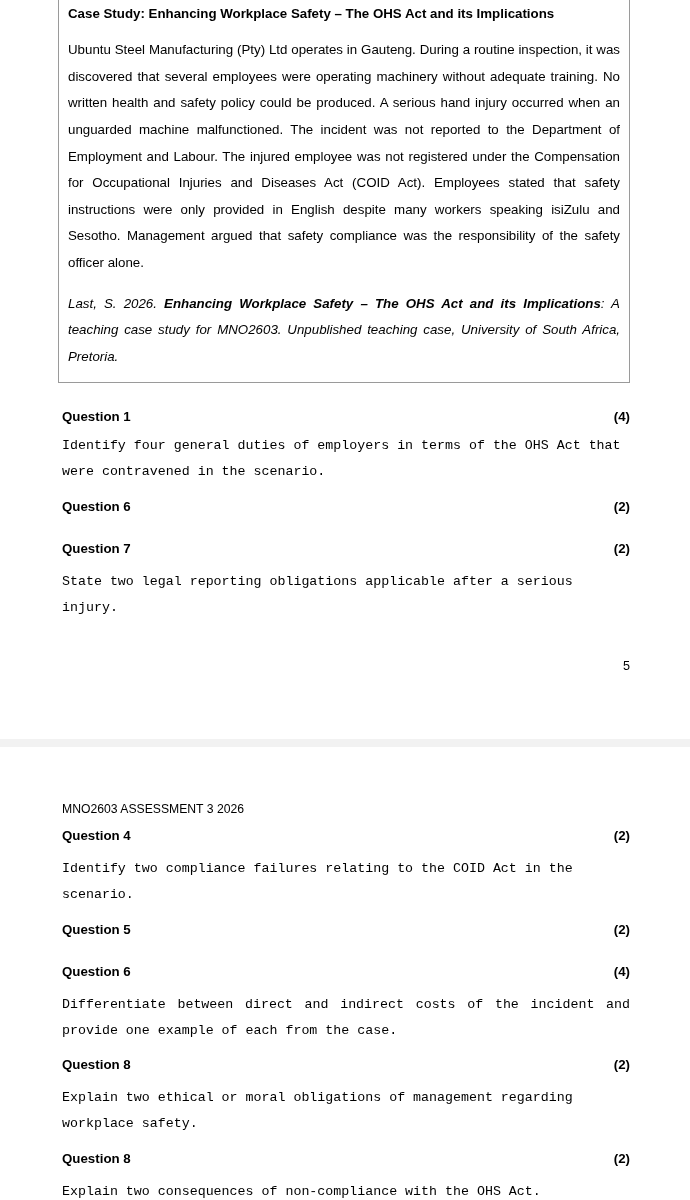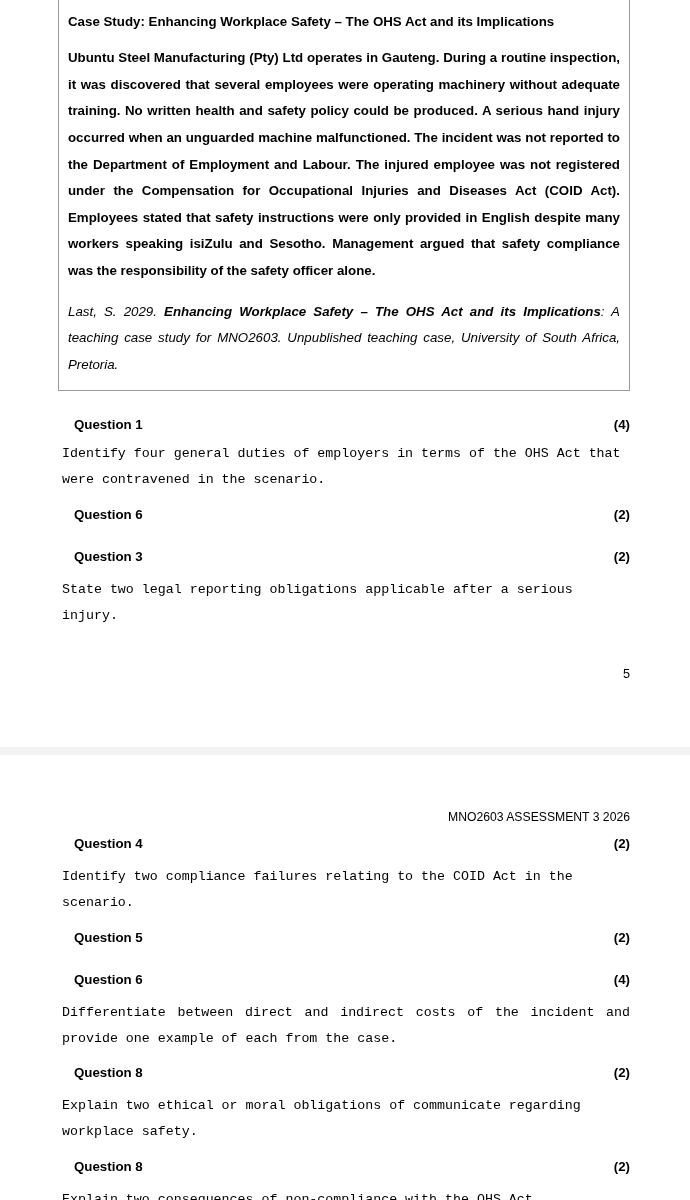--- a/index.html
+++ b/index.html
@@ -37,50 +37,48 @@
     border-top: none;
     margin-left: 58px;
     margin-right: 60px;
     padding: 0 9px 12px 9px;
     box-sizing: border-box;
   }
   .case-title {
     font-weight: bold;
     font-size: 13.3px;
     line-height: 1.45;
-    padding-top: 12px;
+    padding-top: 4px;
     margin: 0 0 14px 0;
   }
   .case-para {
     font-size: 13.3px;
     line-height: 2.0;
     text-align: justify;
     margin: 0 0 14px 0;
-    font-weight: bold;
   }
   .case-citation {
     font-size: 13.3px;
     line-height: 2.0;
     text-align: justify;
     font-style: italic;
     margin: 0;
   }
   .case-citation b {
     font-weight: bold;
   }
 
   
   .q-head {
     display: flex;
     justify-content: space-between;
     align-items: flex-start;
     font-weight: bold;
     font-size: 13.3px;
     line-height: 1.5;
-    margin-left: 12px;
   }
   .q-body {
     font-size: 13.3px;
     line-height: 1.95;
     margin: 0;
     font-family: Liberation Mono, monospace;
   }
   .q-body.justify {
     text-align: justify;
   }
@@ -93,36 +91,36 @@
   .sp-8  { height: 8px; }
   .sp-6  { height: 6px; }
 
   .page-number {
     font-size: 12.6px;
     text-align: right;
     font-weight: normal;
   }
   .running-head {
     font-size: 12.2px;
-    text-align: right;
+    text-align: left;
     line-height: 1.4;
   }
 </style>
 </head>
 <body>
 
 <div class="doc">
 
   <div class="page">
 
     <div class="case-box">
       <div class="case-title">Case Study: Enhancing Workplace Safety – The OHS Act and its Implications</div>
       <div class="case-para">Ubuntu Steel Manufacturing (Pty) Ltd operates in Gauteng. During a routine inspection, it was discovered that several employees were operating machinery without adequate training. No written health and safety policy could be produced. A serious hand injury occurred when an unguarded machine malfunctioned. The incident was not reported to the Department of Employment and Labour. The injured employee was not registered under the Compensation for Occupational Injuries and Diseases Act (COID Act). Employees stated that safety instructions were only provided in English despite many workers speaking isiZulu and Sesotho. Management argued that safety compliance was the responsibility of the safety officer alone.</div>
       <div class="case-citation">
-        <span>Last, S. 2029. </span><b>Enhancing Workplace Safety – The OHS Act and its Implications</b><span>: A teaching case study for MNO2603. Unpublished teaching case, University of South Africa, Pretoria.</span>
+        <span>Last, S. 2026. </span><b>Enhancing Workplace Safety – The OHS Act and its Implications</b><span>: A teaching case study for MNO2603. Unpublished teaching case, University of South Africa, Pretoria.</span>
       </div>
     </div>
 
     <div class="sp-24"></div>
 
     <div class="page-inner">
 
       <div class="q-head">
         <span>Question 1</span>
         <span>(4)</span>
@@ -134,21 +132,21 @@
 
       <div class="q-head">
         <span>Question 6</span>
         <span>(2)</span>
       </div>
       <div class="sp-10"></div>
 
       <div class="sp-12"></div>
 
       <div class="q-head">
-        <span>Question 3</span>
+        <span>Question 7</span>
         <span>(2)</span>
       </div>
       <div class="sp-10"></div>
       <div class="q-body">State two legal reporting obligations applicable after a serious injury.</div>
 
       <div class="sp-24"></div>
       <div class="sp-14"></div>
 
       <div class="page-number">5</div>
 
@@ -195,21 +193,21 @@
       <div class="sp-10"></div>
       <div class="q-body justify">Differentiate between direct and indirect costs of the incident and provide one example of each from the case.</div>
 
       <div class="sp-12"></div>
 
       <div class="q-head">
         <span>Question 8</span>
         <span>(2)</span>
       </div>
       <div class="sp-10"></div>
-      <div class="q-body">Explain two ethical or moral obligations of communicate regarding workplace safety.</div>
+      <div class="q-body">Explain two ethical or moral obligations of management regarding workplace safety.</div>
 
       <div class="sp-12"></div>
 
       <div class="q-head">
         <span>Question 8</span>
         <span>(2)</span>
       </div>
       <div class="sp-10"></div>
       <div class="q-body">Explain two consequences of non-compliance with the OHS Act.</div>
 

